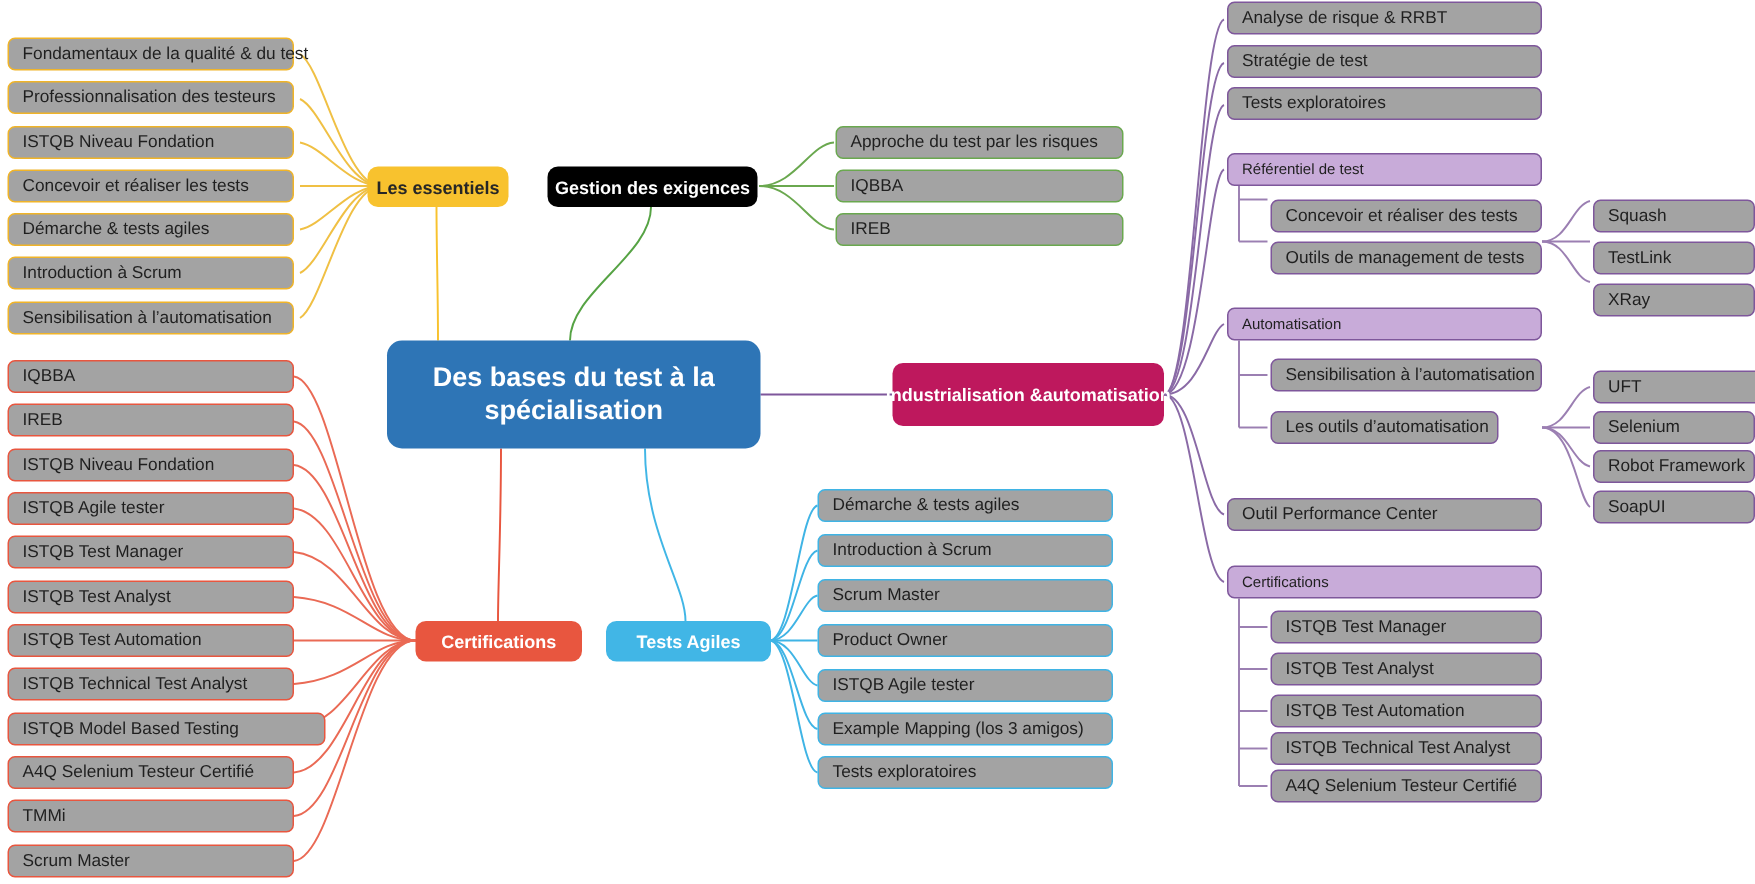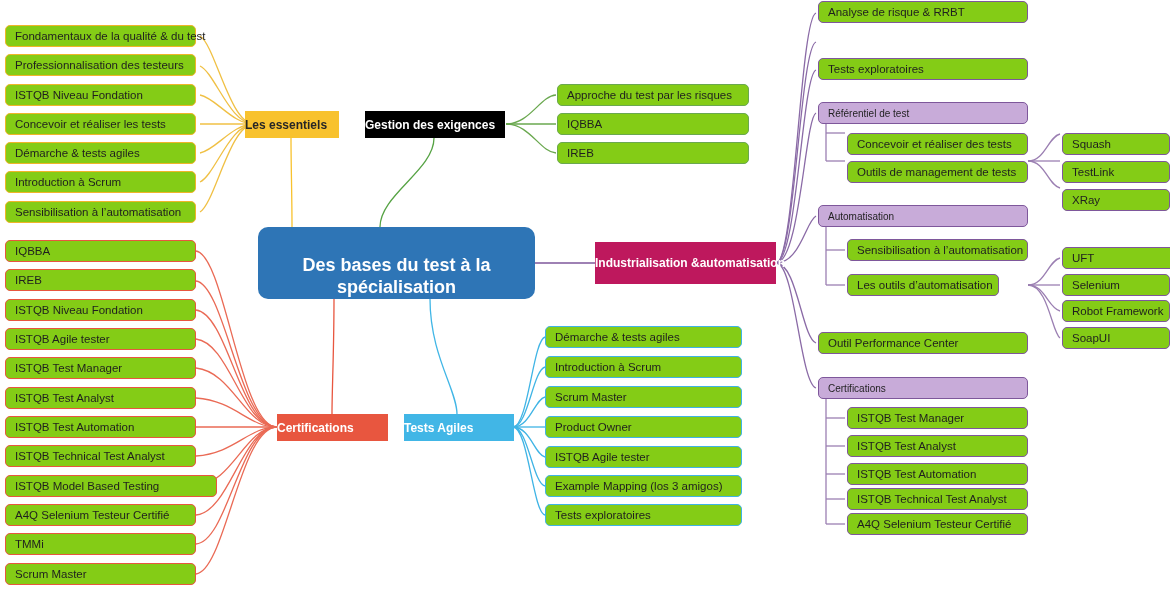--- a/index.html
+++ b/index.html
@@ -2,30 +2,30 @@
 <html><head>
 <meta charset="utf-8">
 <style>
   html,body{margin:0;padding:0;background:#ffffff;}
   body{font-family:"Liberation Sans",sans-serif;}
   #map{position:relative;width:1170px;height:589px;overflow:hidden;background:#fff;}
   svg.links{position:absolute;left:0;top:0;width:1170px;height:589px;pointer-events:none;}
   .node{position:absolute;box-sizing:border-box;display:flex;align-items:center;
         border-radius:5px;white-space:nowrap;}
   
-  .leaf{background:#84cc16;border:1.4px solid #d8a93a;font-size:11.5px;color:#1f1f1f;
+  .leaf{background:#a3a3a3;border:1.4px solid #d8a93a;font-size:11.5px;color:#1f1f1f;
         padding:0 9px;height:22px;border-radius:5px;}
   .leaf.yellow{border-color:#f0b429;}
   .leaf.green{border-color:#6aa84f;}
   .leaf.red{border-color:#e8563f;}
   .leaf.cyan{border-color:#3fb4e5;}
   .leaf.purple{border-color:#7e579b;}
   
-  .hub{justify-content:flex-start;color:#ffffff;font-weight:bold;font-size:12px;height:27px;
-       border-radius:0;text-align:center;}
+  .hub{justify-content:center;color:#ffffff;font-weight:bold;font-size:12px;height:27px;
+       border-radius:7px;text-align:center;}
   .hub.yellow{background:#f8c22e;color:#262626;}
   .hub.green{background:#000000;}
   .hub.red{background:#e8563f;}
   .hub.cyan{background:#41b6e6;}
   .hub.purple{background:#be185d;}
   .hub.root{background:#2e75b6;font-size:18px;line-height:1.22;border-radius:10px;
             height:72px;flex-direction:column;justify-content:center;}
   .grouphead{background:#c8abd9;border:1.4px solid #7e579b;color:#1f1f1f;font-size:10px;
              padding:0 9px;height:22px;border-radius:5px;}
 </style>
@@ -123,21 +123,21 @@
         <path d="M826,399 L826,524"></path>
         <path d="M826,418 L845,418"></path>
         <path d="M826,446 L845,446"></path>
         <path d="M826,474 L845,474"></path>
         <path d="M826,499 L845,499"></path>
         <path d="M826,524 L845,524"></path>
       </g>
     </g>
   </svg>
 
-  <div class="node hub root" style="left:258px;top:227px;width:277px;justify-content:flex-end;">
+  <div class="node hub root" style="left:258px;top:227px;width:249px;">
     <span>Des bases du test à la</span>
     <span>spécialisation</span>
   </div>
 
   <div class="node hub yellow" style="left:245px;top:111px;width:94px;">
     <span>Les essentiels</span>
   </div>
 
   <div class="node hub green" style="left:365px;top:111px;width:140px;">
     <span>Gestion des exigences</span>
@@ -243,20 +243,23 @@
   <div class="node leaf cyan" style="left:545px;top:475px;width:197px;">
     <span>Example Mapping (los 3 amigos)</span>
     </div>
   <div class="node leaf cyan" style="left:545px;top:504px;width:197px;">
     <span>Tests exploratoires</span>
     </div>
 
   <div class="node leaf purple" style="left:818px;top:1px;width:210px;">
     <span>Analyse de risque &amp; RRBT</span>
     </div>
+  <div class="node leaf purple" style="left:818px;top:30px;width:210px;">
+    <span>Stratégie de test</span>
+    </div>
   <div class="node leaf purple" style="left:818px;top:58px;width:210px;">
     <span>Tests exploratoires</span>
     </div>
 
   <div class="node grouphead" style="left:818px;top:102px;width:210px;">
     <span>Référentiel de test</span>
     </div>
   <div class="node leaf purple" style="left:847px;top:133px;width:181px;">
     <span>Concevoir et réaliser des tests</span>
     </div>

